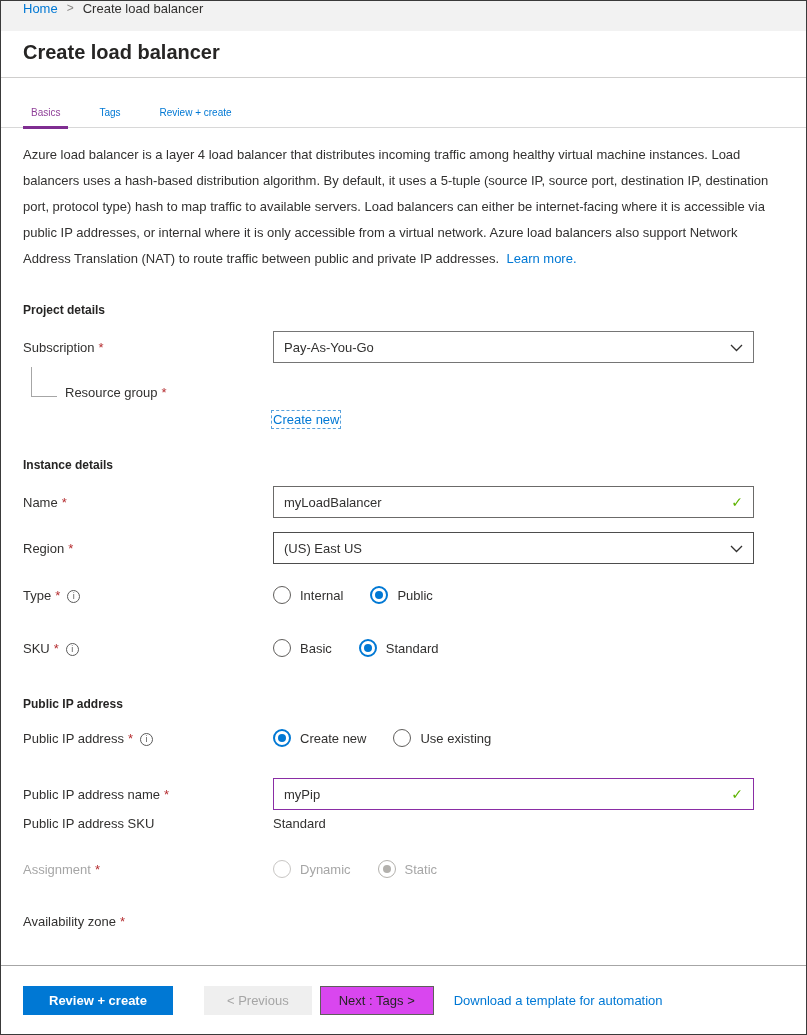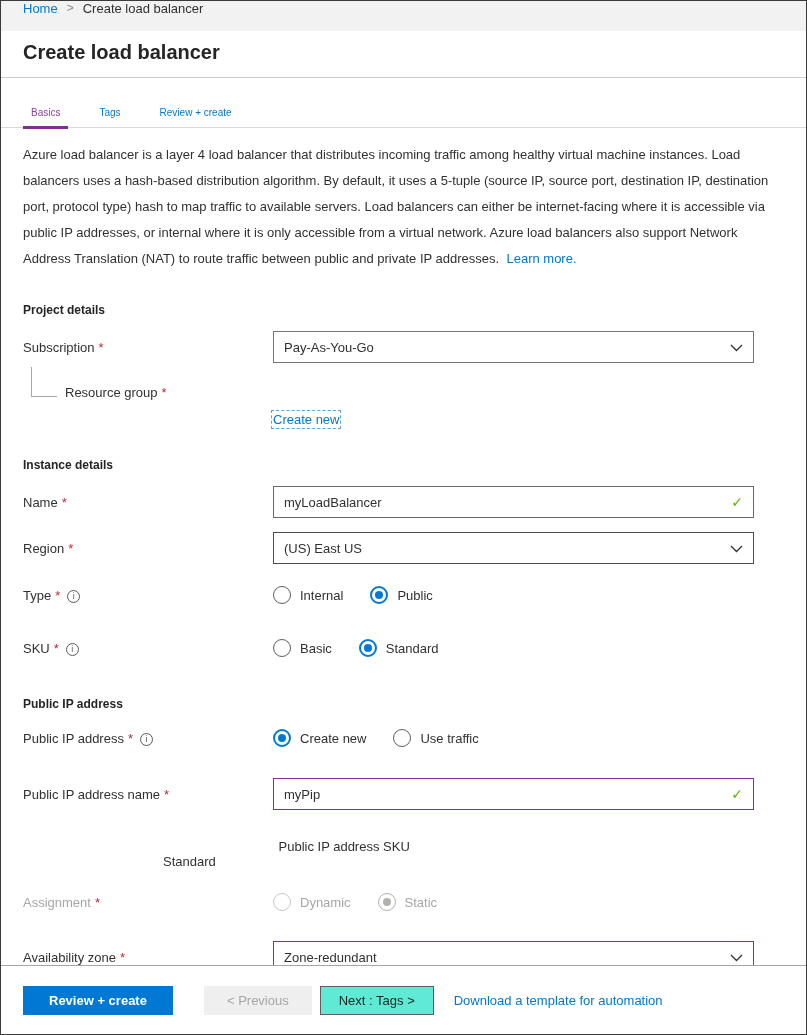--- a/index.html
+++ b/index.html
@@ -61,21 +61,21 @@
   .radio.disabled .radio-circle.checked::after { inset:4px; background:#b3b1ad; }
   .radio.disabled .radio-label { color:#a6a6a6; }
 
   .static-value { color:#323130; }
 
   
   .footer { position:absolute; left:0; right:0; bottom:0; height:69px; border-top:1px solid #a6a6a6; background:#fff; display:flex; align-items:center; padding:0 22px; }
   .btn { font-size:13px; height:29px; display:inline-flex; align-items:center; cursor:pointer; }
   .btn-primary { background:#0078d4; border:1px solid #0078d4; color:#fff; font-weight:700; padding:0 25px; }
   .btn-disabled { background:#efefef; border:1px solid #efefef; color:#a6a6a6; padding:0 22px; margin-left:31px; cursor:default; }
-  .btn-secondary { background:#5eead4; border:1px solid #5f5e5c; color:#262524; padding:0 18px; margin-left:8px; }
+  .btn-secondary { background:#d946ef; border:1px solid #5f5e5c; color:#262524; padding:0 18px; margin-left:8px; }
   .footer .link { margin-left:20px; }
 </style>
 </head>
 <body>
 
 <div class="page">
 
   <div class="breadcrumb-bar">
     <span class="crumb-link">Home</span>
     <span class="crumb-sep">&gt;</span>
@@ -204,40 +204,40 @@
         <span class="info-icon"></span>
       </div>
       <div class="control-col">
         <div class="radio-group">
           <div class="radio">
             <span class="radio-circle checked"></span>
             <span class="radio-label">Create new</span>
           </div>
           <div class="radio">
             <span class="radio-circle"></span>
-            <span class="radio-label">Use traffic</span>
+            <span class="radio-label">Use existing</span>
           </div>
         </div>
       </div>
     </div>
 
     <div class="form-row" style="margin-top:27px;">
       <div class="label-col">
         <span>Public IP address name</span>
           <span class="req">*</span>
       </div>
       <div class="control-col">
         <div class="textfield purple-border">
           <span>myPip</span>
           <span class="valid-mark">✓</span>
         </div>
       </div>
     </div>
 
-    <div class="form-row" style="margin-top:29px;flex-direction:column;">
+    <div class="form-row" style="margin-top:0;">
       <div class="label-col">
         <span>Public IP address SKU</span>
       </div>
       <div class="control-col">
         <span class="static-value">Standard</span>
       </div>
     </div>
 
     <div class="form-row" style="margin-top:20px;">
       <div class="label-col">
@@ -255,28 +255,20 @@
             <span class="radio-label">Static</span>
           </div>
         </div>
       </div>
     </div>
 
     <div class="form-row" style="margin-top:26px;">
       <div class="label-col">
         <span>Availability zone</span>
           <span class="req">*</span>
-      </div>
-      <div class="control-col">
-        <div class="select purple-border">
-          <span>Zone-redundant</span>
-          <span class="chev"><svg width="13" height="8" viewBox="0 0 13 8">
-                <path d="M1 1 L6.5 6.5 L12 1" fill="none" stroke="#323130" stroke-width="1.3"></path>
-              </svg></span>
-        </div>
       </div>
     </div>
 
   </div>
 
   <div class="footer">
     <div class="btn btn-primary">Review + create</div>
     <div class="btn btn-disabled">&lt; Previous</div>
     <div class="btn btn-secondary">Next : Tags &gt;</div>
     <span class="link">Download a template for automation</span>

